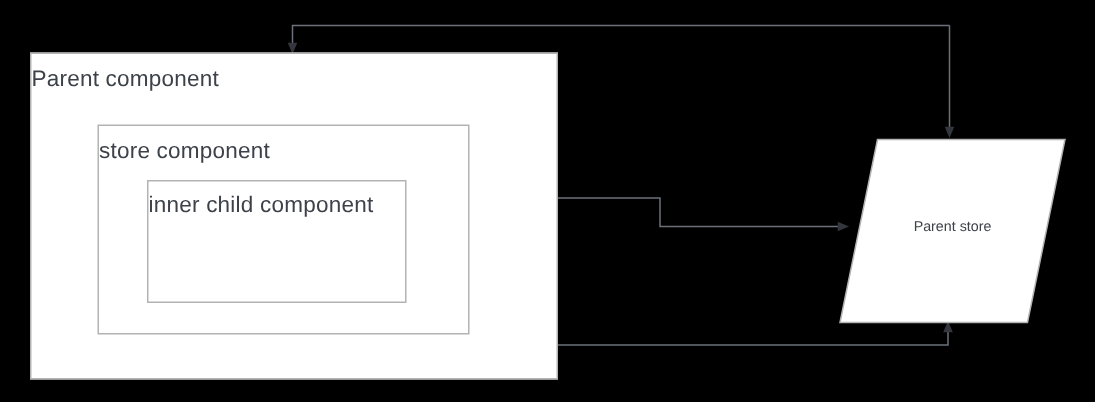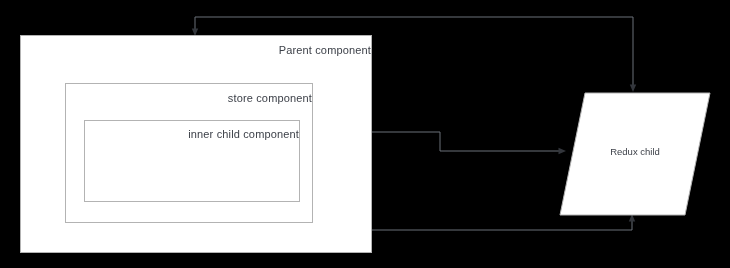--- a/index.html
+++ b/index.html
@@ -18,44 +18,44 @@
   .box {
     position: absolute;
     background: #ffffff;
     border: 1px solid #b3b3b3;
     box-sizing: border-box;
   }
   .box-label {
     position: absolute;
     left: 0;
     right: 0;
-    text-align: right;
+    text-align: left;
     color: #3d4149;
-    font-size: 11px;
+    font-size: 15px;
     letter-spacing: 0.15px;
     white-space: nowrap;
   }
   #parent-box {
     left: 20px;
     top: 35px;
     width: 352px;
     height: 218px;
   }
   #parent-box > .box-label { top: 8px; }
   #child-box {
     left: 65px;
     top: 83px;
     width: 248px;
     height: 140px;
   }
   #child-box > .box-label { top: 8px; }
   #inner-child-box {
-    left: 84px;
+    left: 98px;
     top: 120px;
-    width: 216px;
+    width: 173px;
     height: 82px;
   }
   #inner-child-box > .box-label { top: 7px; }
 
   .store-wrap {
     position: absolute;
     left: 555px;
     top: 90px;
     width: 160px;
     height: 128px;
@@ -129,16 +129,16 @@
   </div>
 
   <div class="box" id="inner-child-box">
     <div class="box-label">inner child component</div>
   </div>
 
   <div class="store-wrap">
     <svg width="160" height="128" viewBox="0 0 160 128">
       <polygon points="30,3 155,3 130,125 5,125" fill="#ffffff" stroke="#b3b3b3" stroke-width="1"></polygon>
     </svg>
-    <div class="store-label">Redux child</div>
+    <div class="store-label">Parent store</div>
   </div>
 
 </div>
 
 </body></html>

